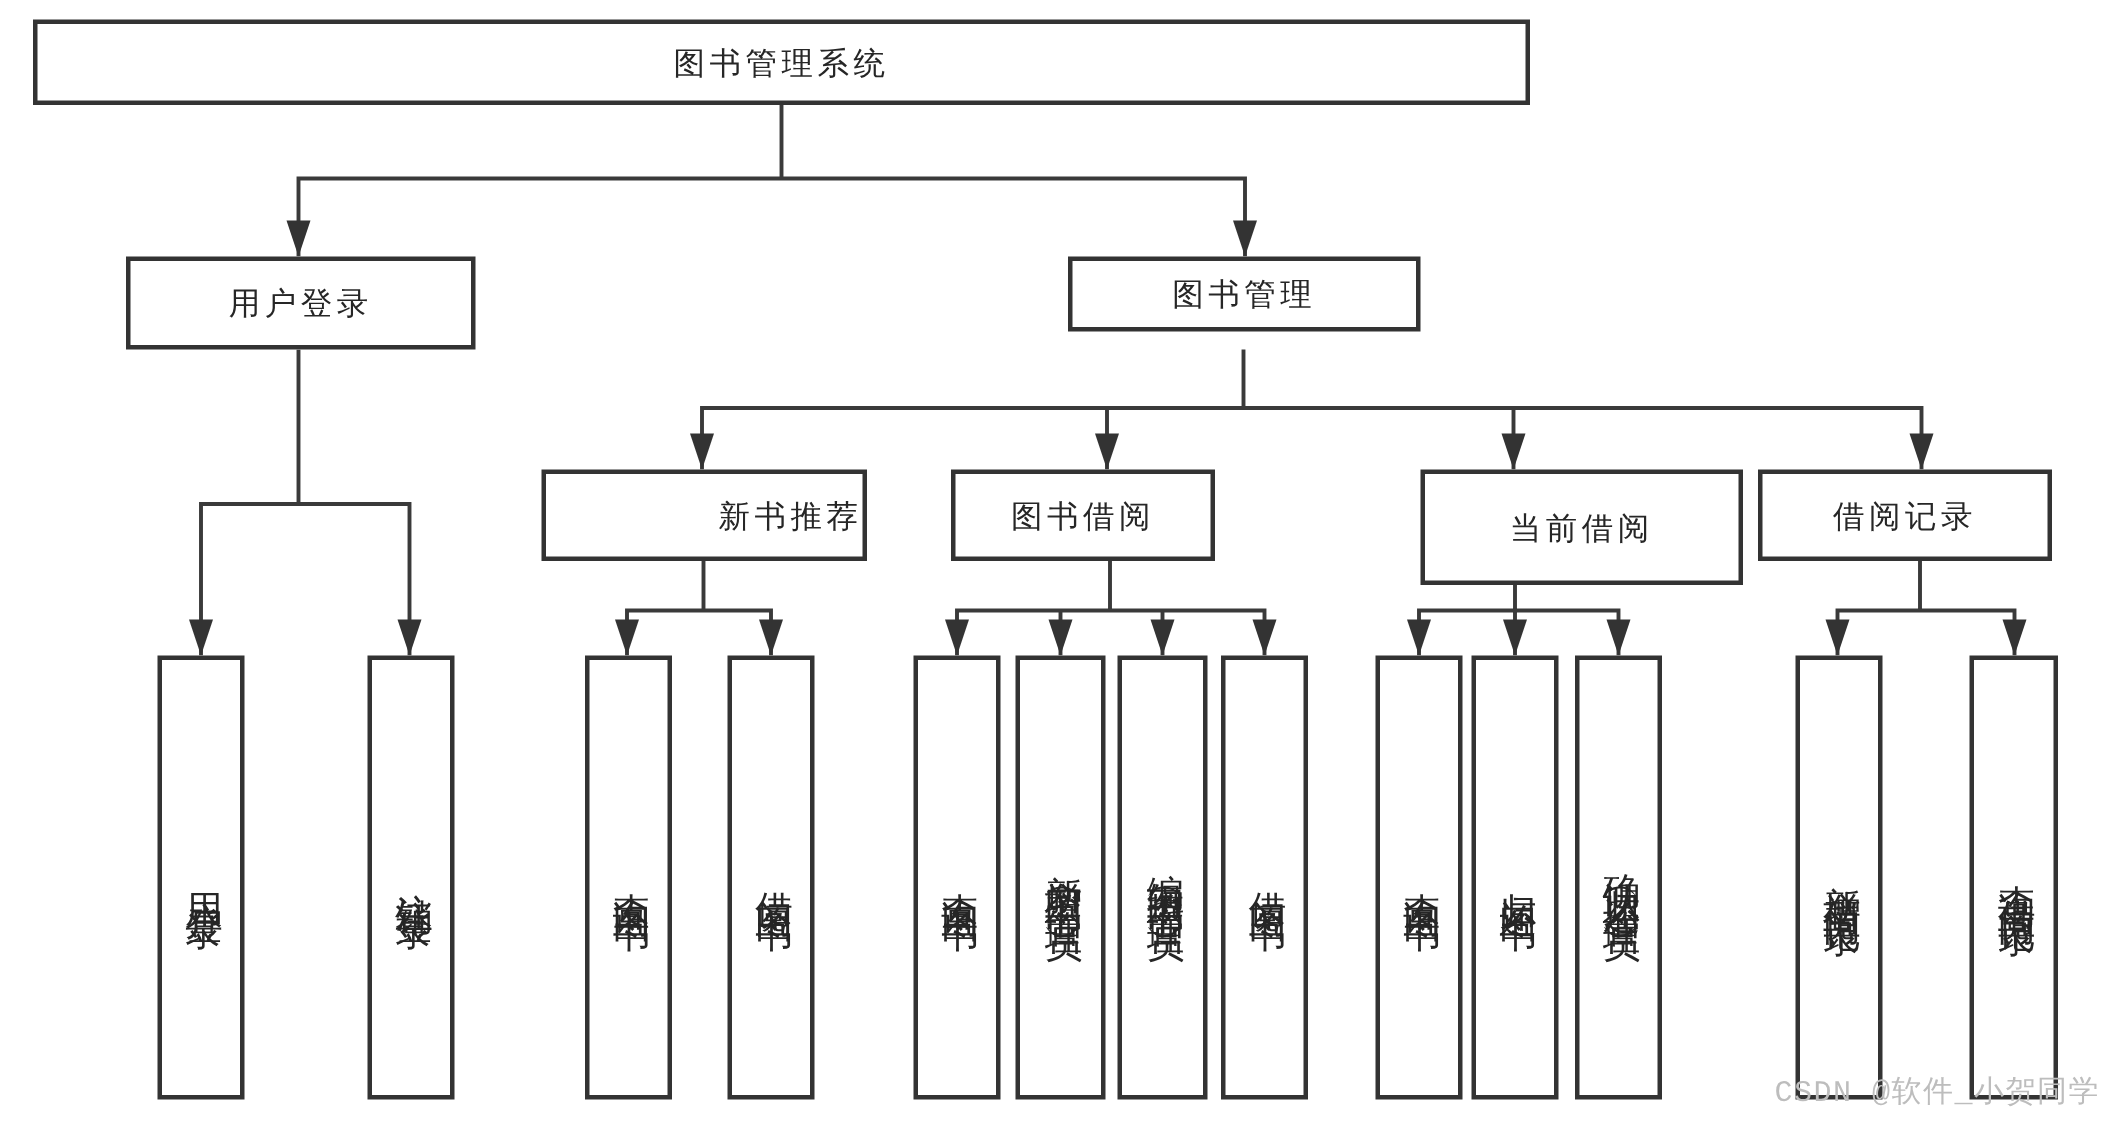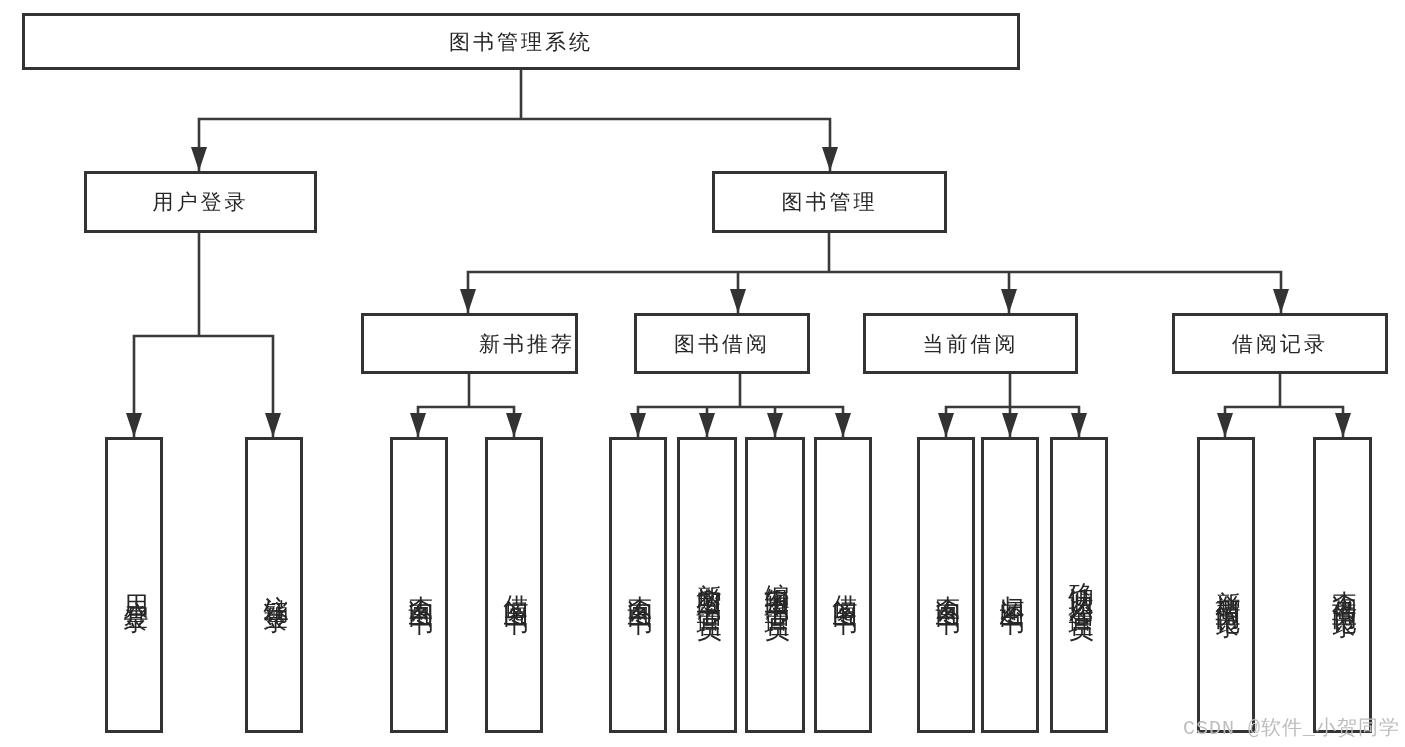--- a/index.html
+++ b/index.html
@@ -111,34 +111,34 @@
     <polygon points="1335,413 1351,413 1343,437"></polygon>
   </svg>
 
   <div class="box h" style="left:22px; top:13px; width:998px; height:57px;">
     <span>图书管理系统</span>
   </div>
 
   <div class="box h" style="left:84px; top:171px; width:233px; height:62px;">
     <span>用户登录</span>
   </div>
-  <div class="box h" style="left:712px; top:171px; width:235px; height:62px;">
+  <div class="box h" style="left:712px; top:171px; width:235px; height:50px;">
     <span>图书管理</span>
   </div>
 
   <div class="box h" style="left:361px; top:313px; width:217px; height:61px;justify-content:flex-end;">
     <span>新书推荐</span>
   </div>
   <div class="box h" style="left:634px; top:313px; width:176px; height:61px;">
     <span>图书借阅</span>
   </div>
-  <div class="box h" style="left:863px; top:313px; width:215px; height:61px;">
+  <div class="box h" style="left:947px; top:313px; width:215px; height:77px;">
     <span>当前借阅</span>
   </div>
-  <div class="box h" style="left:1172px; top:313px; width:216px; height:61px;">
+  <div class="box h" style="left:1172px; top:313px; width:196px; height:61px;">
     <span>借阅记录</span>
   </div>
 
   <div class="box leaf" style="left:105px; width:58px;">
     <span>用户登录</span>
   </div>
   <div class="box leaf" style="left:245px; width:58px;">
     <span>注销登录</span>
   </div>
 

